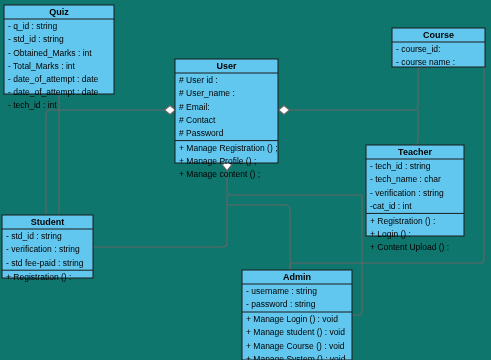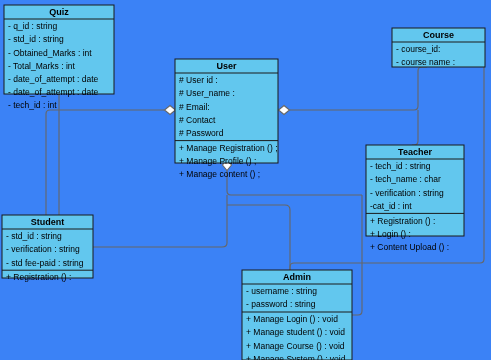--- a/index.html
+++ b/index.html
@@ -10,21 +10,21 @@
   body {
     width: 491px;
     height: 360px;
     overflow: hidden;
     font-family: "Liberation Sans", sans-serif;
   }
   #diagram-root {
     position: relative;
     width: 491px;
     height: 360px;
-    background: #3b82f6;
+    background: #0f766e;
   }
   svg#uml-canvas {
     position: absolute;
     top: 0;
     left: 0;
     width: 491px;
     height: 360px;
     display: block;
   }
   .uml-class-box {

